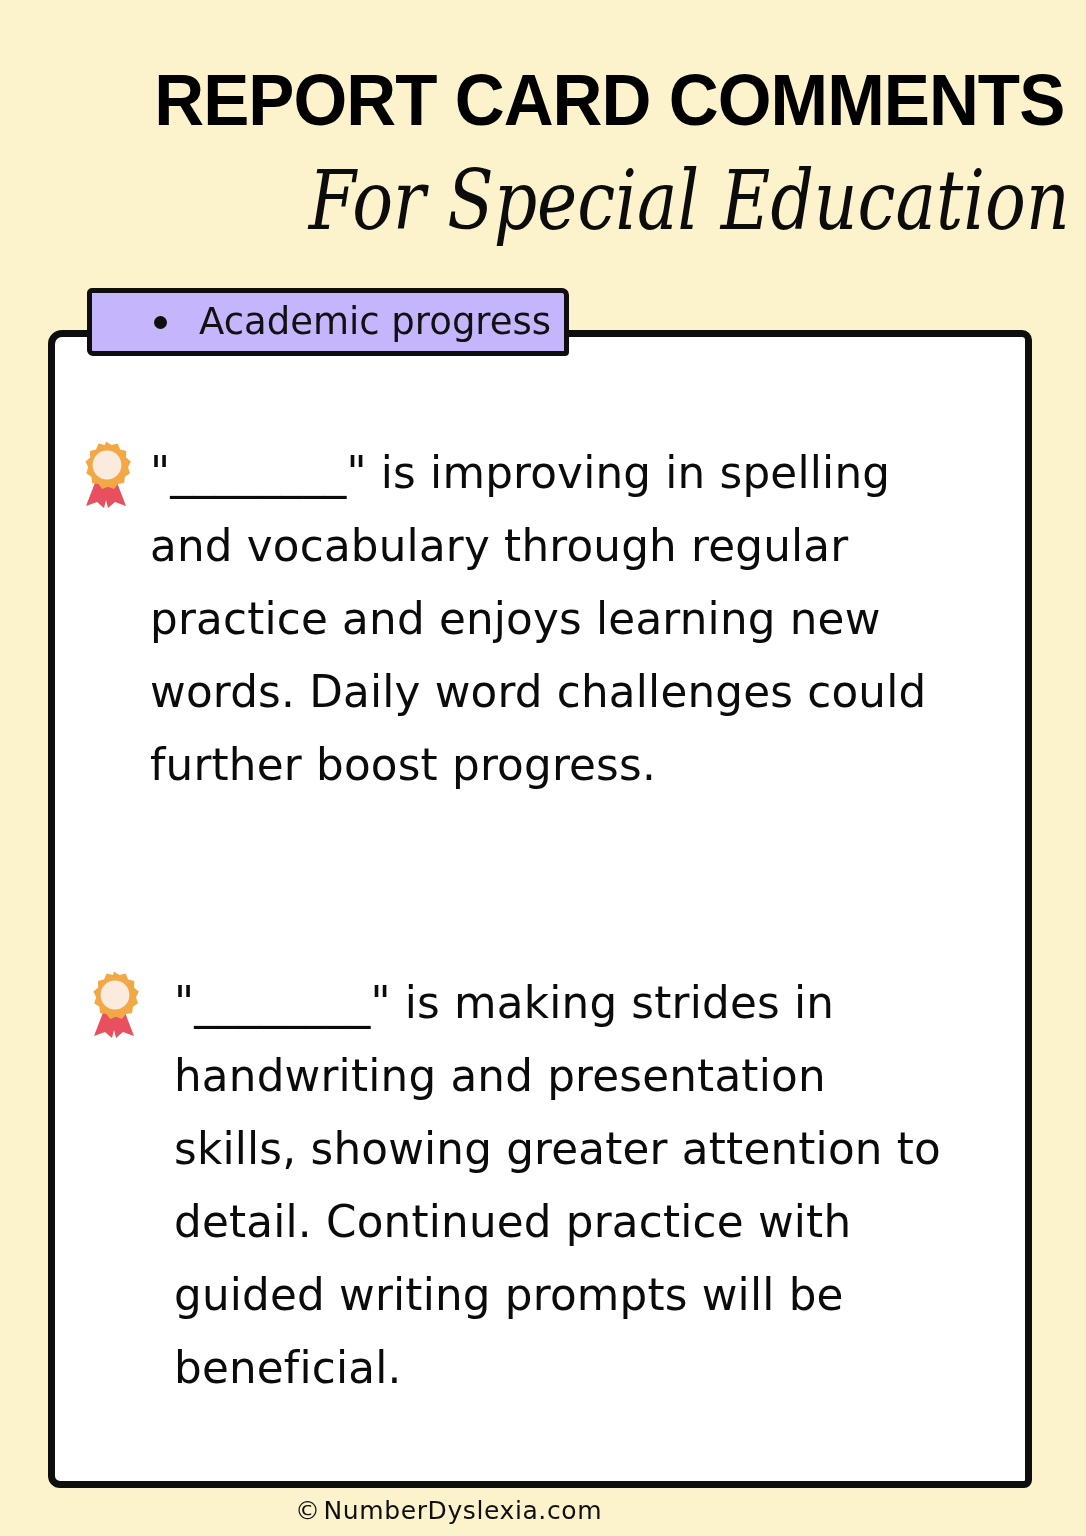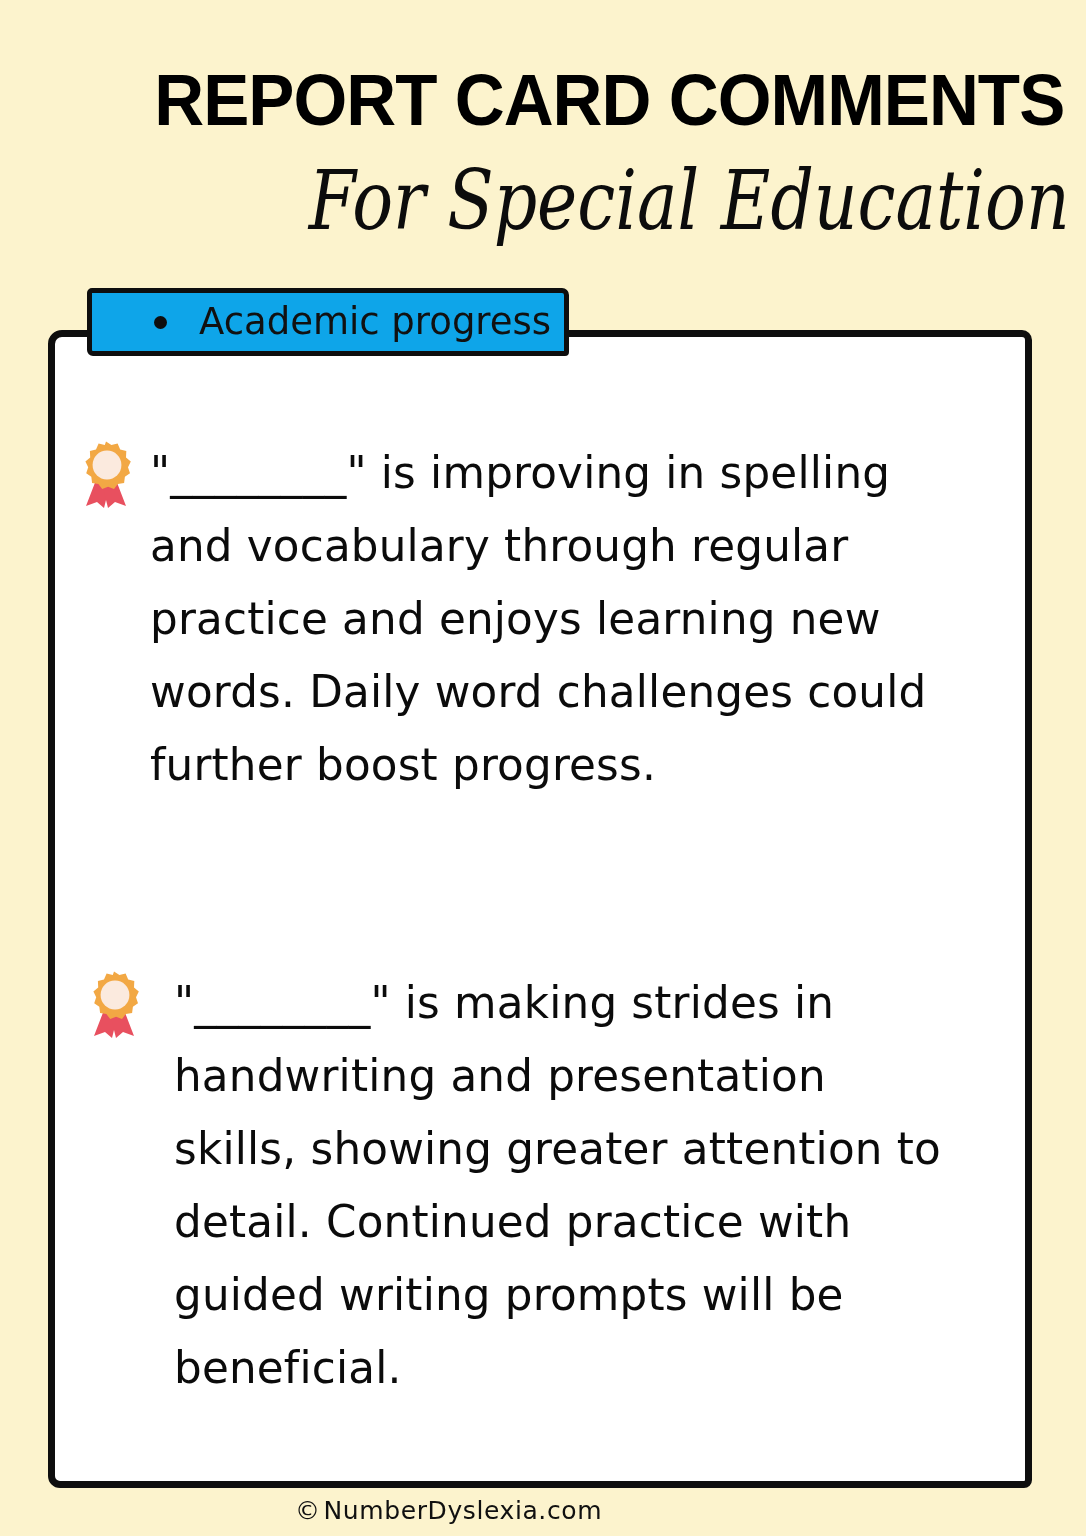--- a/index.html
+++ b/index.html
@@ -72,21 +72,21 @@
     height: 100%;
   }
 
   
   .section-badge {
     position: absolute;
     left: 87px;
     top: 288px;
     width: 482px;
     height: 68px;
-    background: #0ea5e9;
+    background: #c4b5fd;
     border: 5px solid #0e0e0e;
     border-radius: 5px 7px 4px 6px;
     box-sizing: border-box;
     display: flex;
     align-items: center;
     z-index: 5;
   }
   .badge-bullet {
     width: 13px;
     height: 13px;

